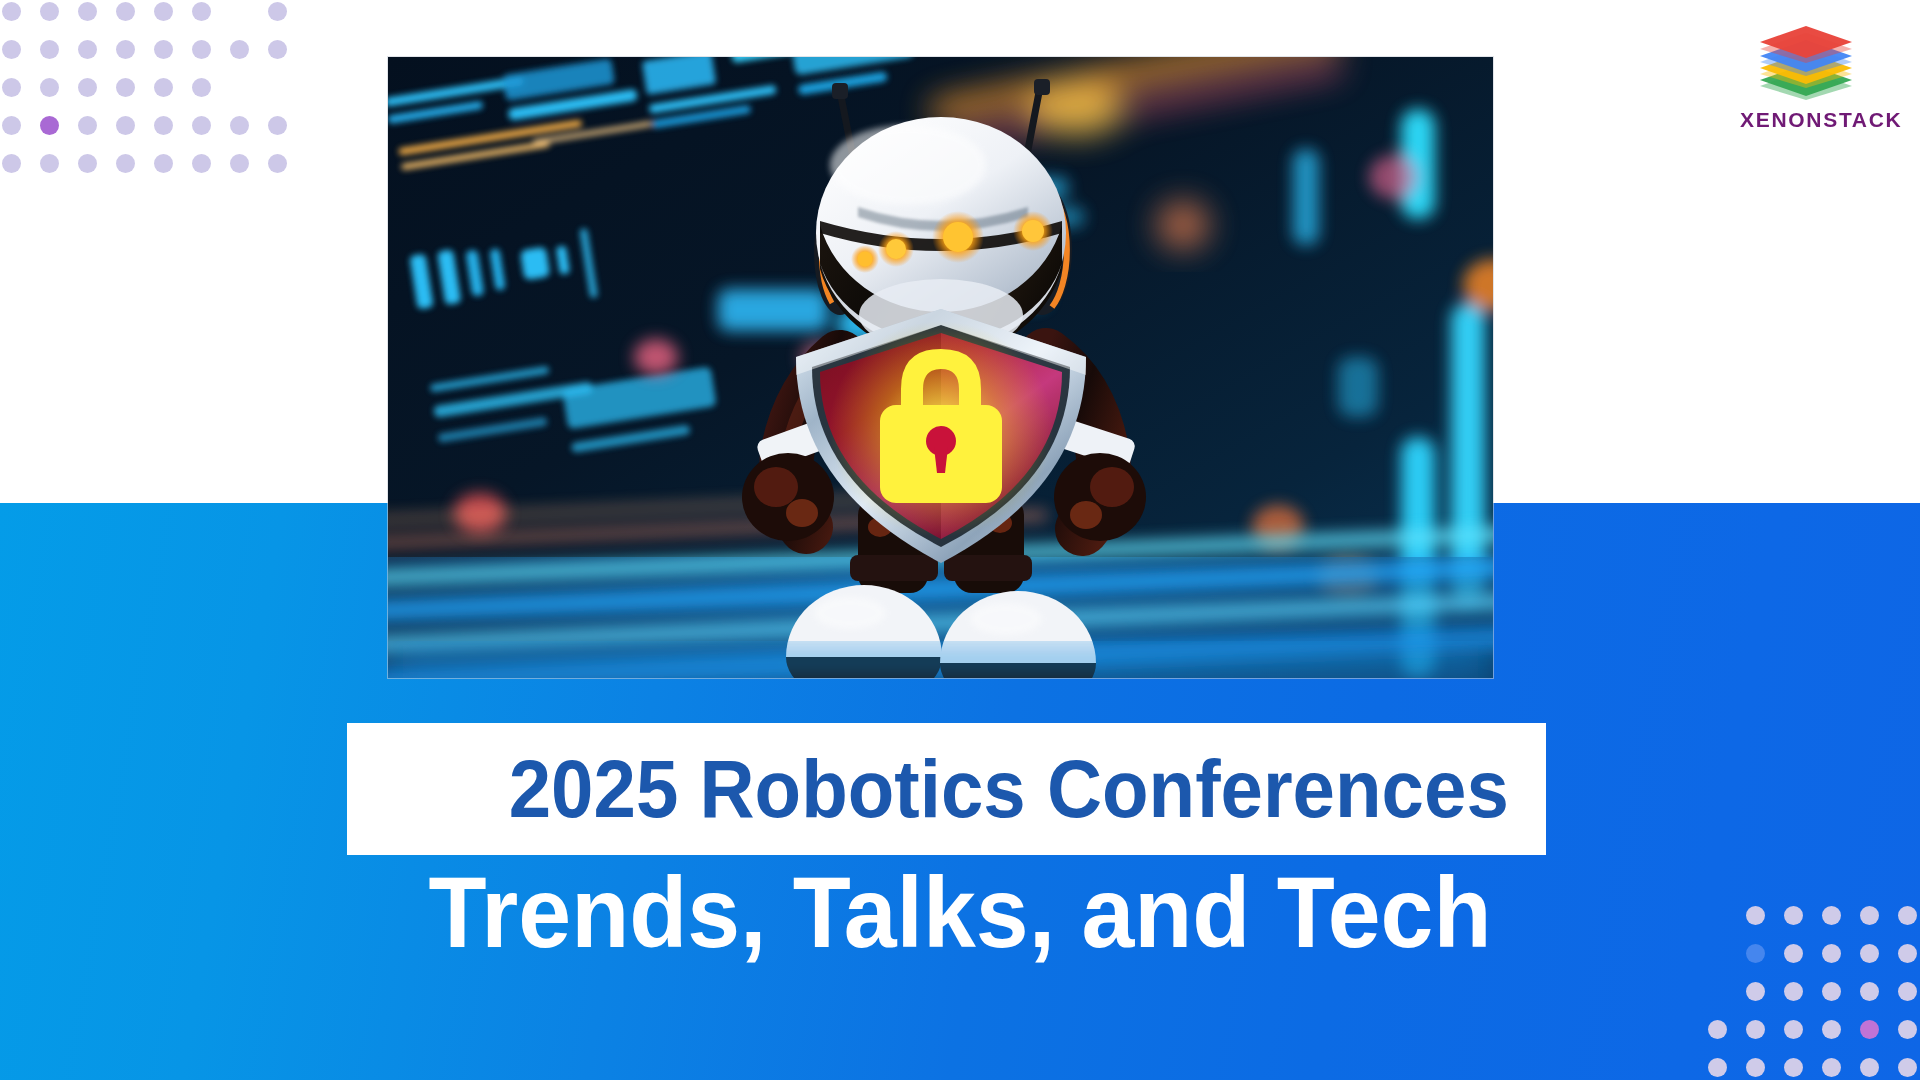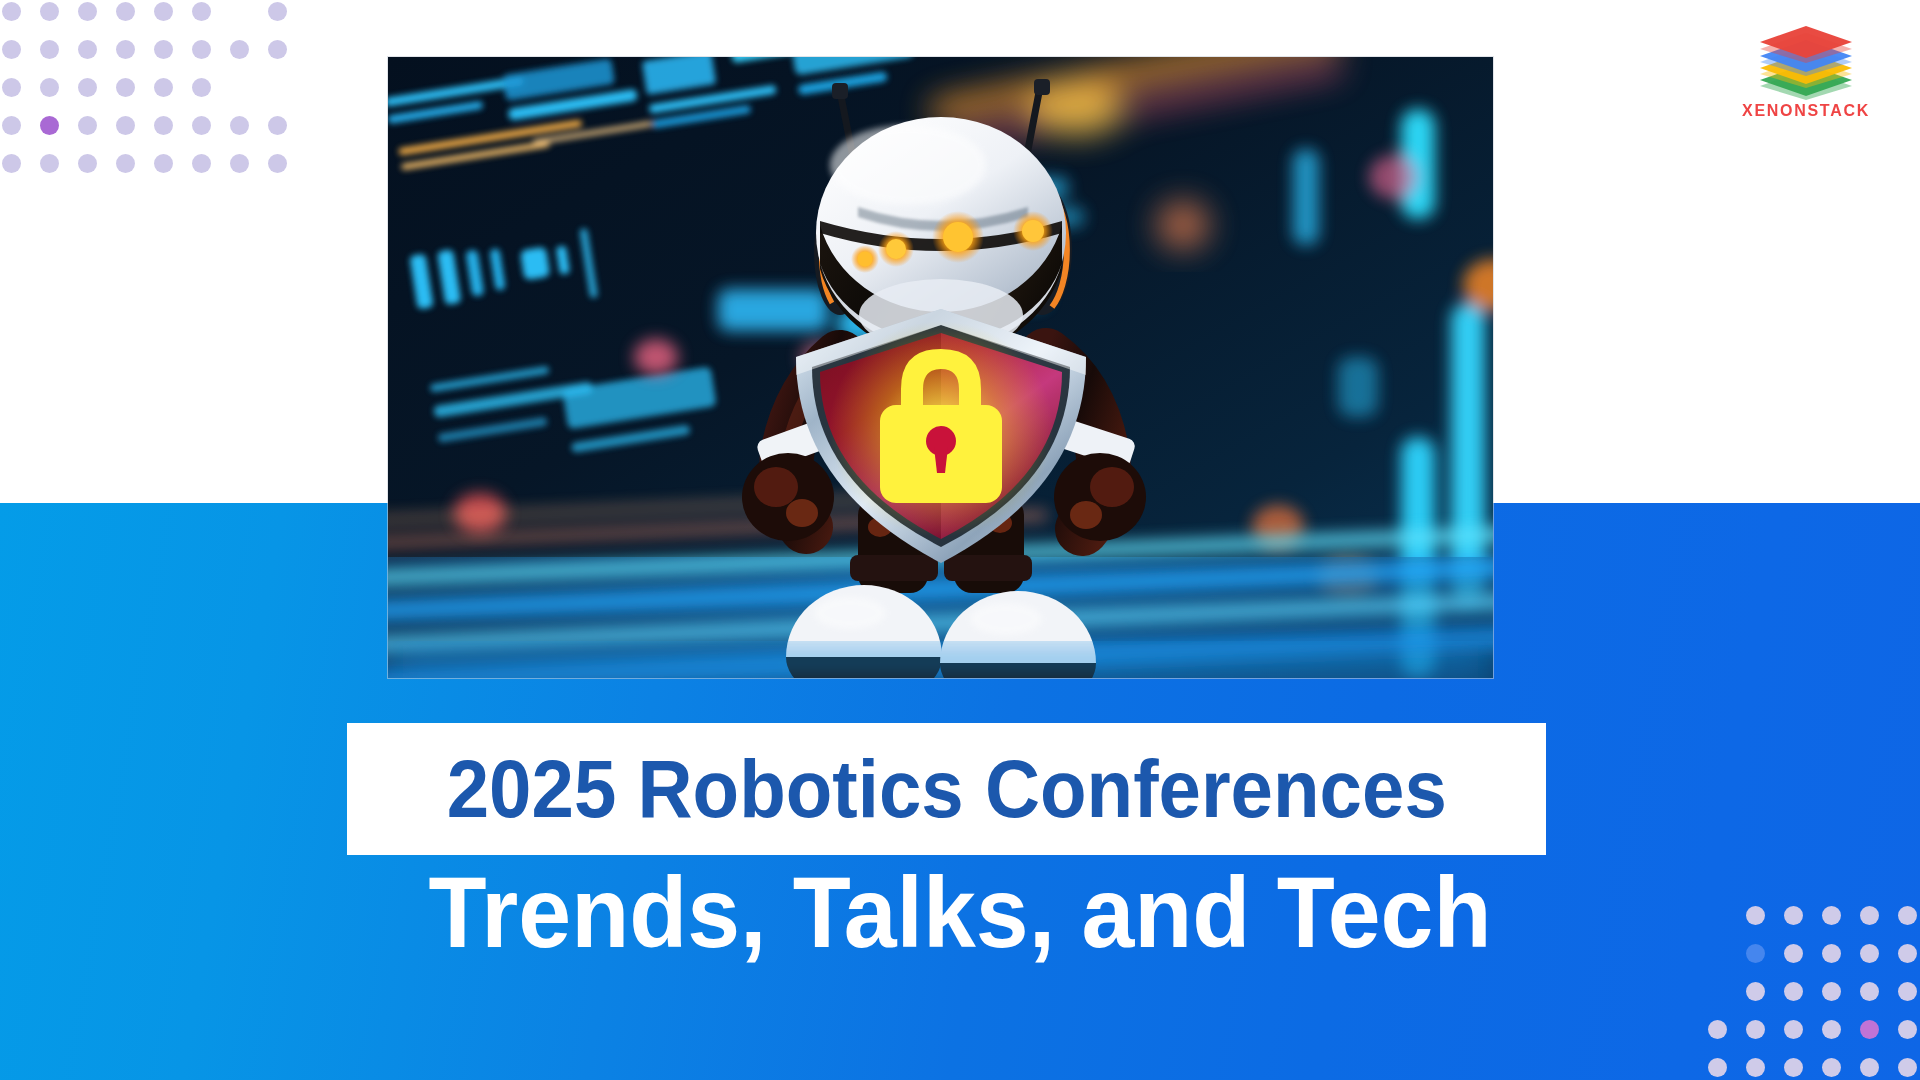--- a/index.html
+++ b/index.html
@@ -29,36 +29,36 @@
   #dots-br{right:-6px;bottom:-6px;grid-template-columns:repeat(6,38px);grid-template-rows:repeat(5,38px);}
   #dots-br .dot{width:19px;height:19px;background:#cfcbe9;justify-self:center;align-self:center;}
   #dots-br .dot.accent-blue{background:#4586ee;}
   #dots-br .dot.accent-purple{background:#c073d6;}
   #dots-br .dot.blank{background:transparent;}
 
   
   #logo{position:absolute;right:48px;top:22px;width:132px;text-align:center;}
   #logo .mark{width:100%;height:78px;display:block;}
   #logo .wordmark{
-    margin-top:3px;font-size:16px;font-weight:700;letter-spacing:1.7px;
-    color:#ef4444;font-family:"Liberation Sans","DejaVu Sans",sans-serif;line-height:1;
+    margin-top:9px;font-size:21px;font-weight:700;letter-spacing:1.7px;
+    color:#701a75;font-family:"Liberation Sans","DejaVu Sans",sans-serif;line-height:1;
   }
 
   
   #hero{
     position:absolute;left:388px;top:57px;width:1105px;height:621px;
     overflow:hidden;background:#050c18;
     box-shadow:0 0 0 1px rgba(200,205,215,.55);
   }
   #hero svg{display:block;width:100%;height:100%;}
 
   
   #title-box{
     position:absolute;left:347px;top:723px;width:1199px;height:132px;
-    background:#ffffff;display:flex;align-items:center;justify-content:center;
+    background:#ffffff;display:flex;align-items:center;justify-content:flex-end;
   }
   #title-text{
     font-family:"Liberation Sans Narrow","Liberation Sans","DejaVu Sans Condensed",sans-serif;
     font-weight:700;font-size:82px;line-height:1;color:#1c58ad;
     white-space:nowrap;letter-spacing:0px;transform:scaleX(.93);transform-origin:center;
   }
   #subtitle{
     position:absolute;left:0;top:862px;width:1920px;text-align:center;
     font-family:"Liberation Sans Narrow","Liberation Sans","DejaVu Sans Condensed",sans-serif;
     font-weight:700;font-size:100px;line-height:1;color:#ffffff;

